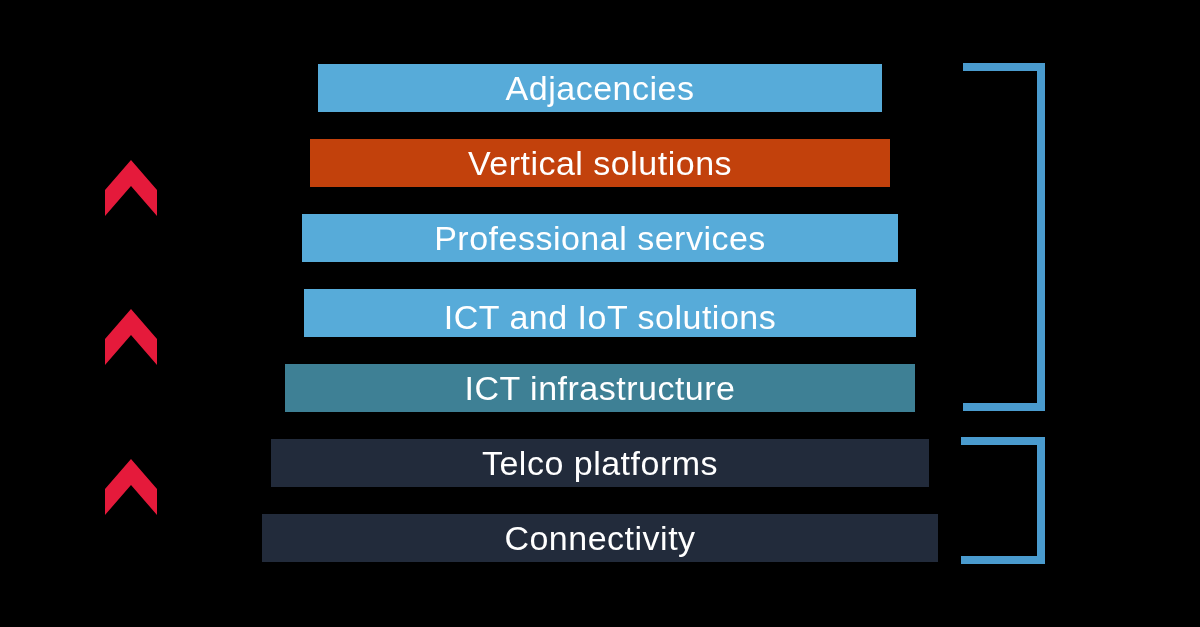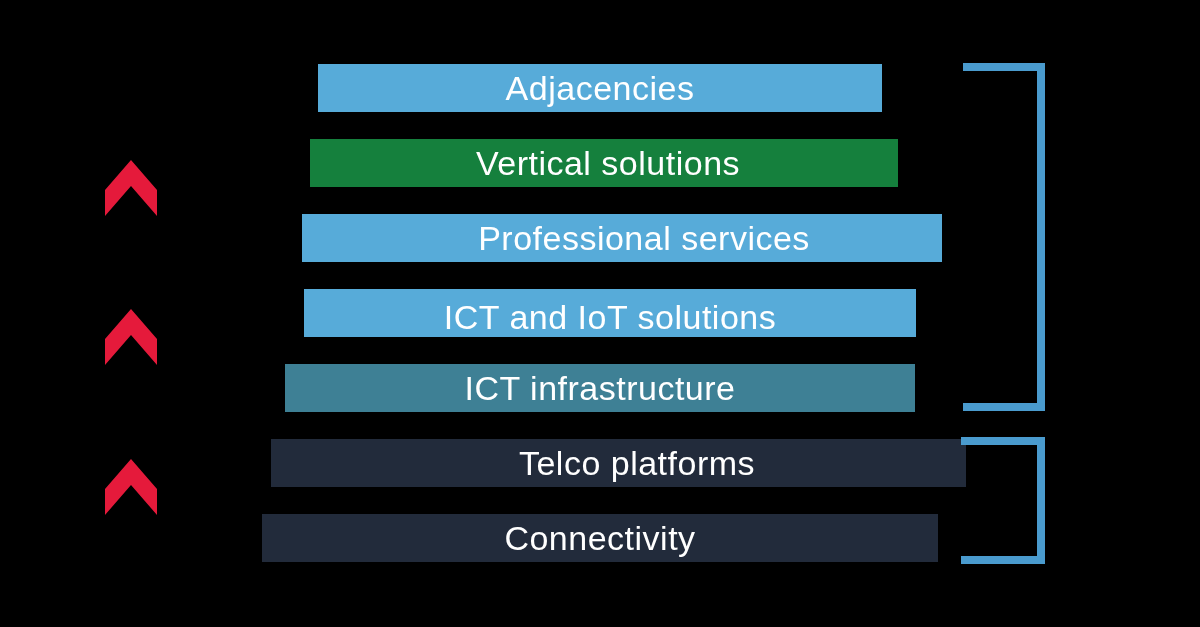--- a/index.html
+++ b/index.html
@@ -25,21 +25,21 @@
     font-size: 34px;
     letter-spacing: 0.5px;
     white-space: nowrap;
   }
   
   .bar-0 { top: 64px;  left: 318px; width: 564px; }
   .bar-1 { top: 139px; left: 310px; width: 580px; }
   .bar-2 { top: 214px; left: 302px; width: 596px; }
   .bar-3 { top: 289px; left: 304px; width: 612px; align-items: flex-end; }
   .bar-4 { top: 364px; left: 285px; width: 630px; }
-  .bar-5 { top: 439px; left: 271px; width: 658px; padding-left: 37px; }
+  .bar-5 { top: 439px; left: 271px; width: 658px; }
   .bar-6 { top: 514px; left: 262px; width: 676px; }
 
   .arrow {
     position: absolute;
     width: 52px;
     height: 56px;
     color: var(--arrow-red, #e51a3b);
   }
   .arrow svg { display: block; width: 100%; height: 100%; }
   .arrow-0 { left: 105px; top: 160px; }
@@ -72,24 +72,24 @@
   </div>
   <div class="arrow arrow-2">
     <svg viewBox="0 0 52 56" aria-hidden="true">
       <path d="M26 0 L52 30 L52 56 L26 26 L0 56 L0 30 Z" fill="currentColor"></path>
     </svg>
   </div>
 
   <div class="bar bar-0" style="background: rgb(87, 171, 217);">
     <span>Adjacencies</span>
   </div>
-  <div class="bar bar-1" style="background: #15803d; padding-left: 8px;">
+  <div class="bar bar-1" style="background: #c2410c;">
     <span>Vertical solutions</span>
   </div>
-  <div class="bar bar-2" style="background: rgb(87, 171, 217); padding-left: 44px;">
+  <div class="bar bar-2" style="background: rgb(87, 171, 217);">
     <span>Professional services</span>
   </div>
   <div class="bar bar-3" style="background: rgb(87, 171, 217);">
     <span>ICT and IoT solutions</span>
   </div>
   <div class="bar bar-4" style="background: rgb(62, 128, 149); text-align: center;">
     <span>ICT infrastructure</span>
   </div>
   <div class="bar bar-5" style="background: rgb(34, 43, 59);">
     <span>Telco platforms</span>

